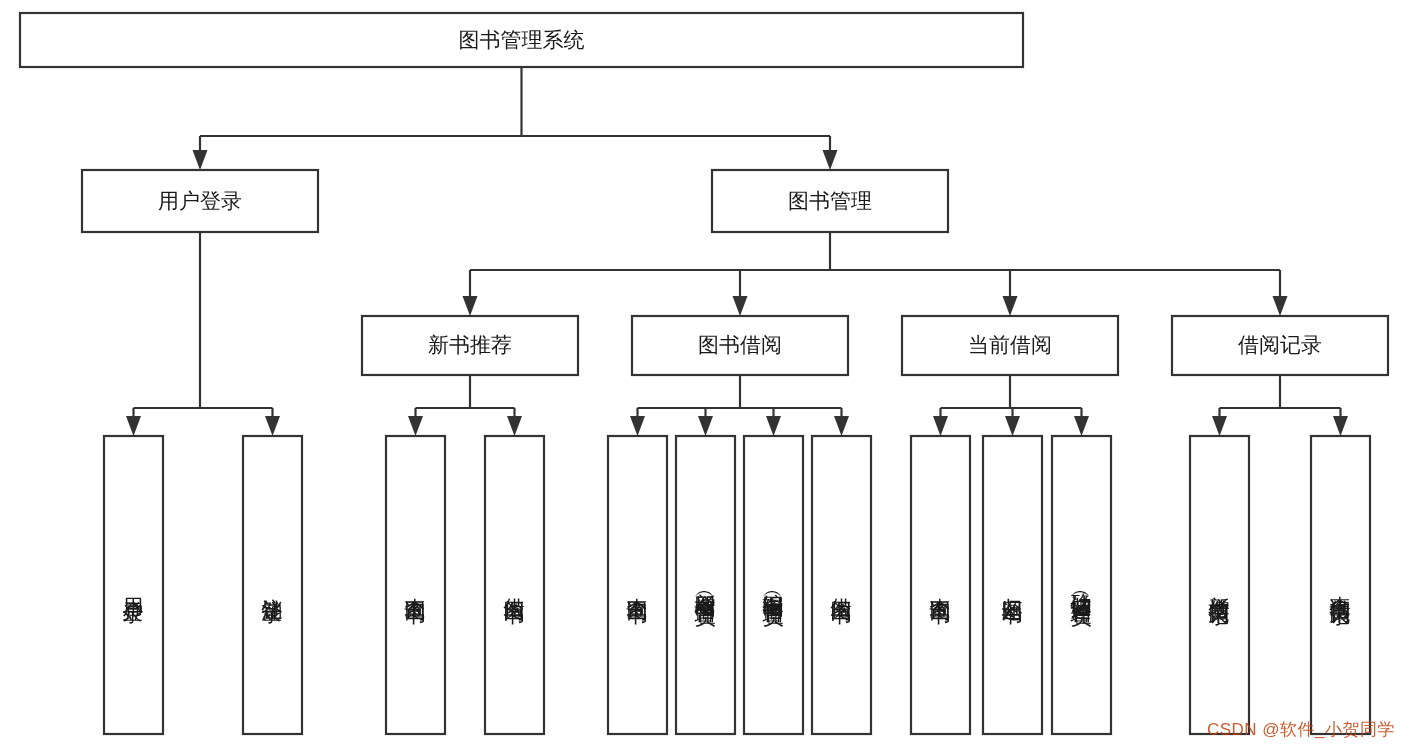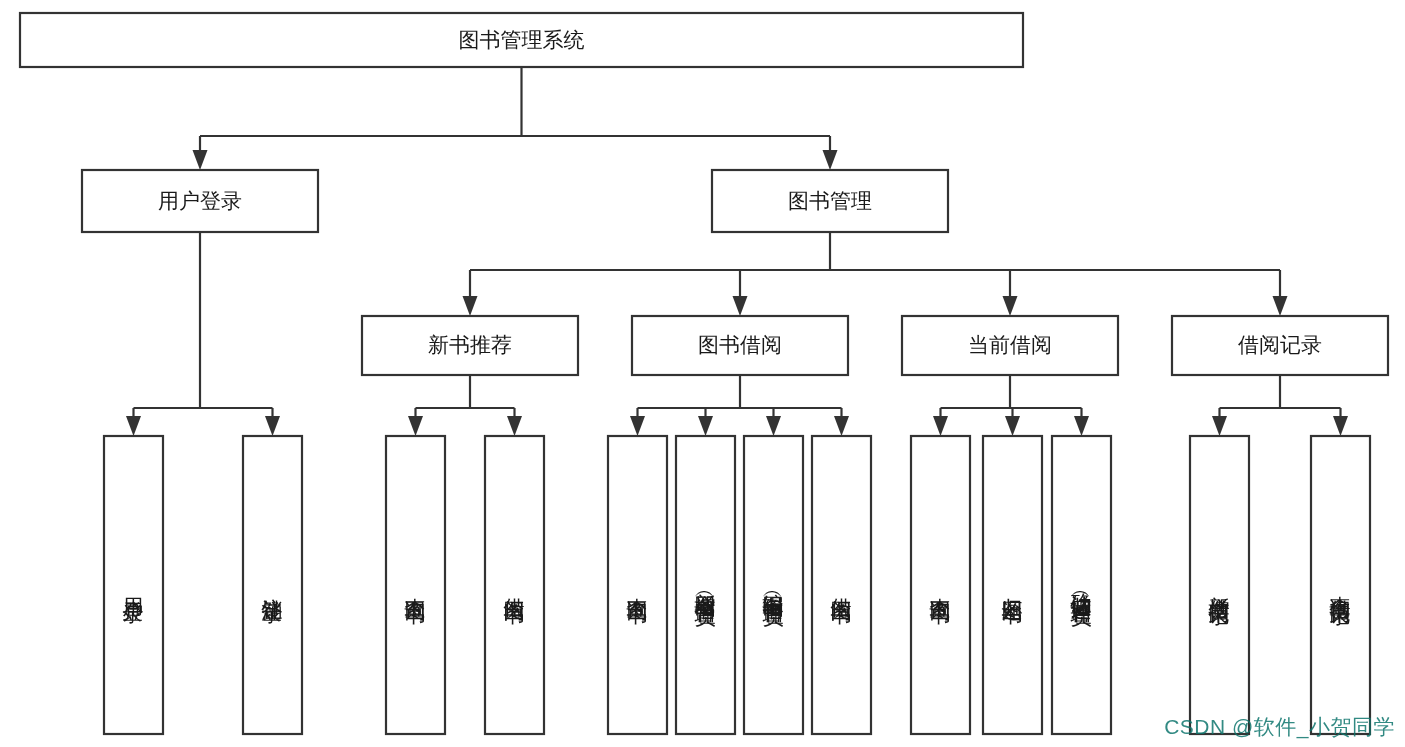--- a/index.html
+++ b/index.html
@@ -64,22 +64,22 @@
     display: flex;
     align-items: center;
     justify-content: center;
     pointer-events: none;
   }
   #watermark {
     position: absolute;
     right: 10px;
     bottom: 6px;
     font-family: "Liberation Sans", "DejaVu Sans", sans-serif;
-    font-size: 21px;
-    color: #0f766e;
+    font-size: 17px;
+    color: #c2410c;
     opacity: 0.85;
     white-space: nowrap;
     letter-spacing: 0.5px;
   }
 </style>
 </head>
 <body>
 
 <div id="diagram-root">
 

